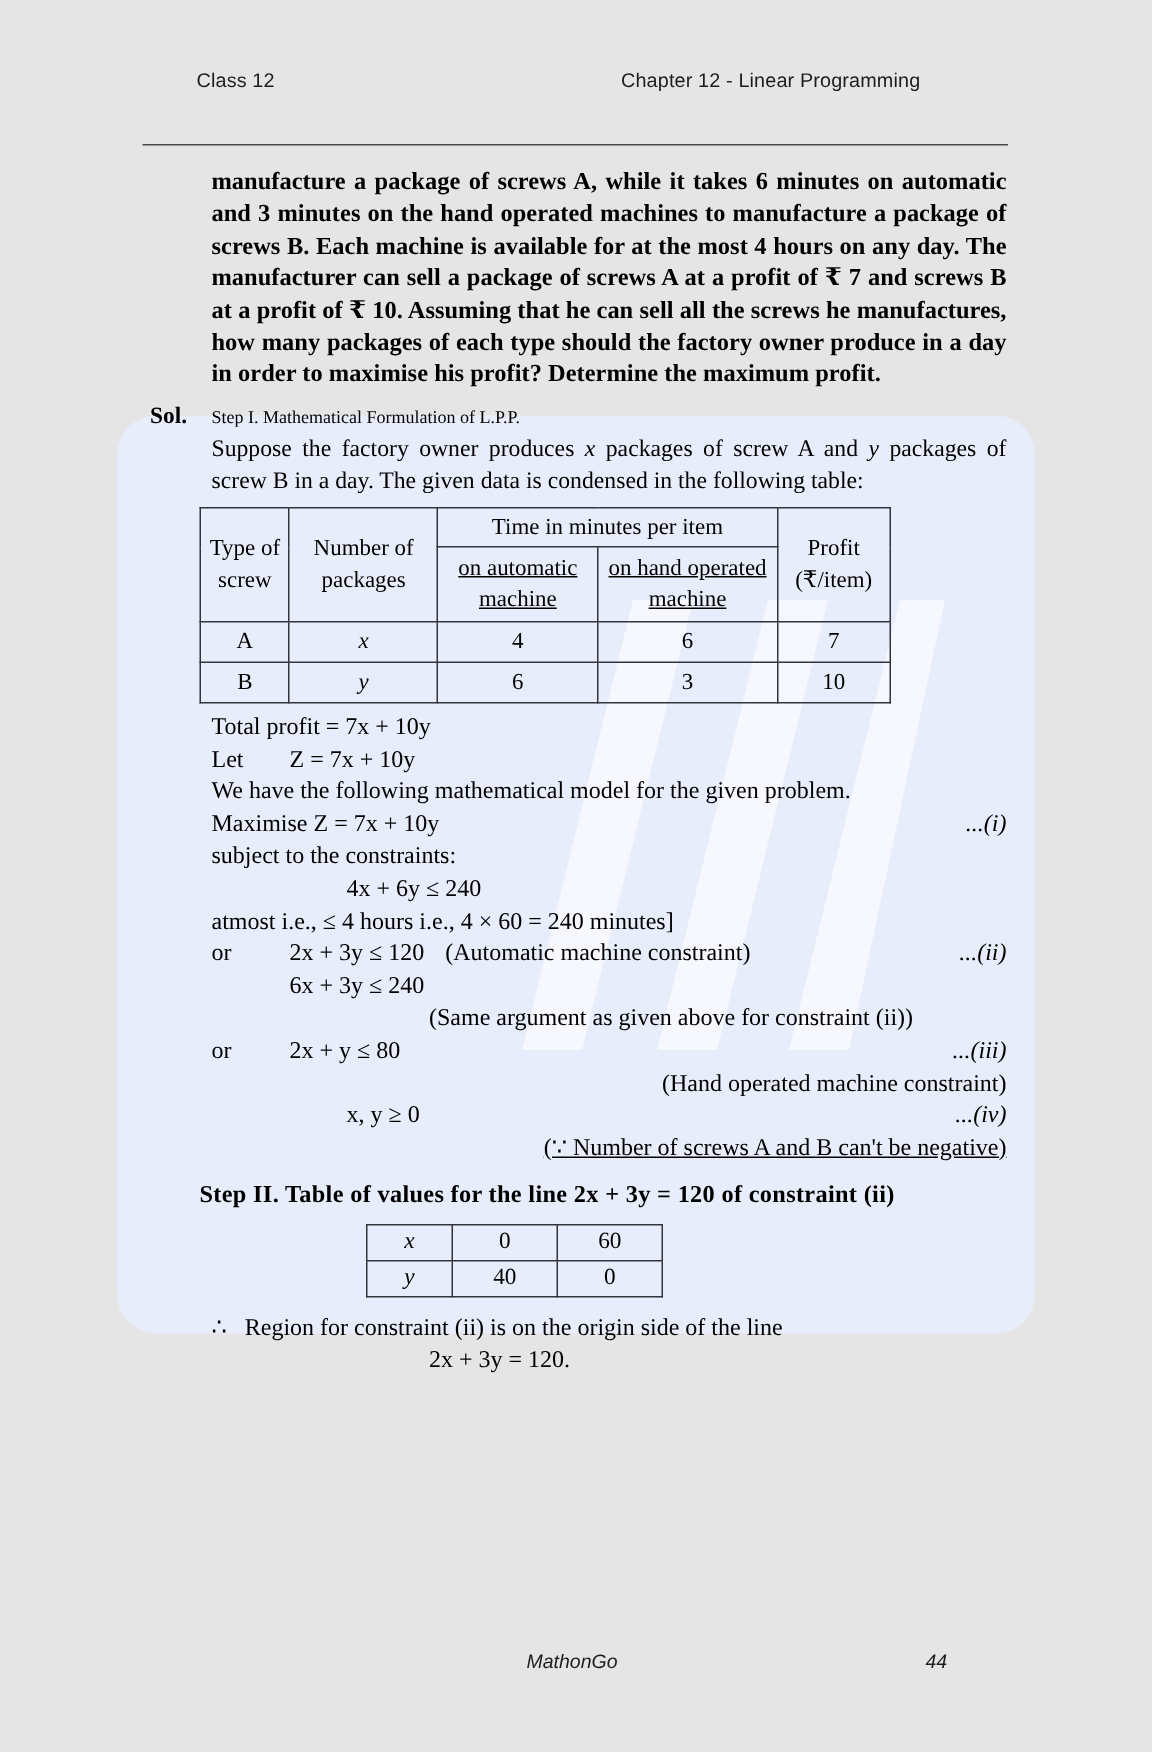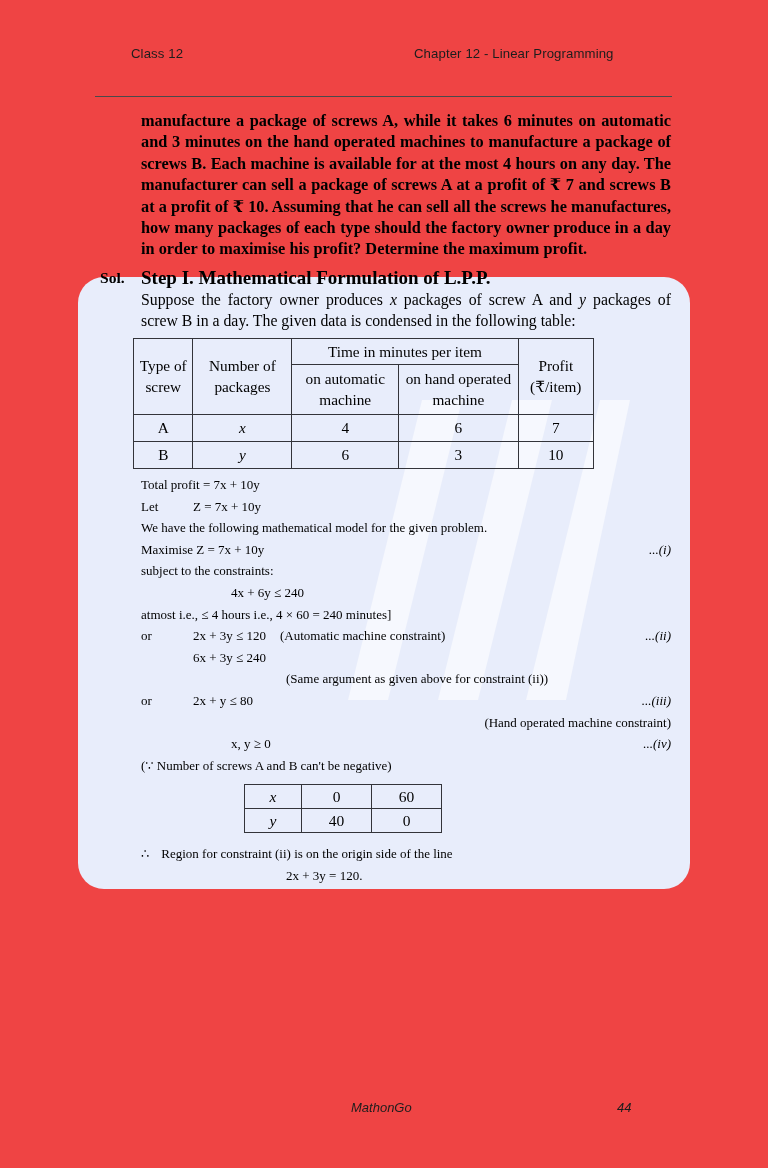--- a/index.html
+++ b/index.html
@@ -13,21 +13,21 @@
     position: relative;
     font-family: "Liberation Serif", "DejaVu Serif", serif;
     color: #000000;
     overflow: hidden;
   }
 
   
   .page {
     position: absolute;
     inset: 0;
-    background: #ef4444;
+    background: #e5e5e5;
   }
 
   
   .highlight-band {
     position: absolute;
     left: 78px;
     top: 277px;
     width: 612px;
     height: 612px;
     background: #e8edfb;
@@ -119,22 +119,22 @@
     top: 0;
     width: 40px;
     font-weight: bold;
     font-size: 15.6px;
     line-height: 21px;
   }
   .sol-body {
     margin-left: 41px;
   }
   .step-head {
-    font-weight: bold;
-    font-size: 19px;
+    font-weight: normal;
+    font-size: 12px;
     line-height: 22px;
   }
 
   .para {
     font-size: 15.8px;
     line-height: 21.6px;
     text-align: justify;
     text-align-last: left;
   }
 
@@ -160,28 +160,28 @@
     padding: 1px 2px;
   }
   .c-type   { width: 65px; }
   .c-num    { width: 115px; }
   .c-auto   { width: 125px; }
   .c-hand   { width: 149px; }
   .c-profit { width: 81px; }
 
   .hdr-cell { height: 48px; }
   .span-cell { height: 23px; }
-  .sub-cell { height: 47px; }
+  .sub-cell { height: 47px; text-decoration: underline; }
   .body-cell { height: 24px; }
   td.tight { padding: 0 2px; line-height: 20.5px; }
 
   
   .eqline {
     position: relative;
-    font-size: 13px;
+    font-size: 16px;
     line-height: 21.6px;
     min-height: 21.6px;
   }
   .eqline .lead {
     display: inline-block;
     width: 52px;
   }
   .eqline .tagright {
     position: absolute;
     right: 0;
@@ -389,25 +389,26 @@
 
       <div class="eqline" style="text-align:right;">
         <span>(Hand operated machine constraint)</span>
       </div>
 
       <div class="eqline ind3">
         <span>x, y ≥ 0</span>
         <span class="tagright it">...(iv)</span>
       </div>
 
-      <div class="eqline" style="text-align:left;">
+      <div class="eqline" style="text-align:right;text-decoration:underline;">
         <span>(∵  Number of screws A and B can't be negative)</span>
       </div>
     </div>
 
+    <div class="step2">Step II. Table of values for the line 2x + 3y = 120 of constraint (ii)</div>
 
     <div class="small-tbl-wrap">
       <table class="small">
         <tbody>
             <tr>
           <td class="lbl it">x</td>
           <td>0</td>
           <td>60</td>
         </tr>
         <tr>

